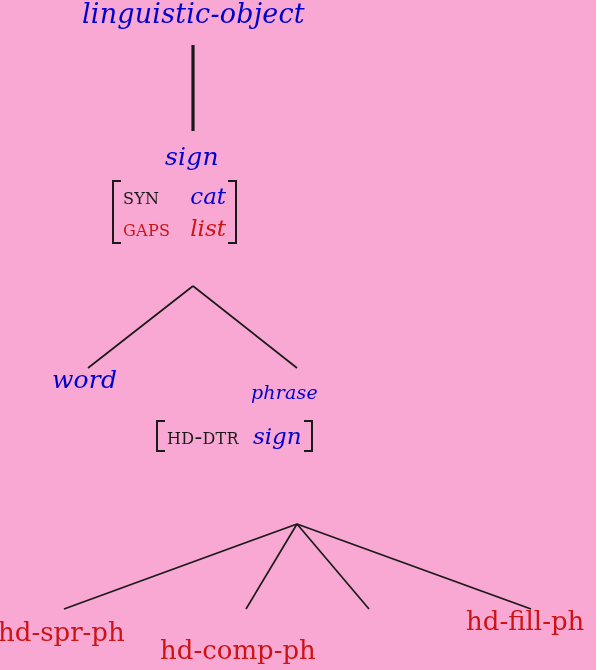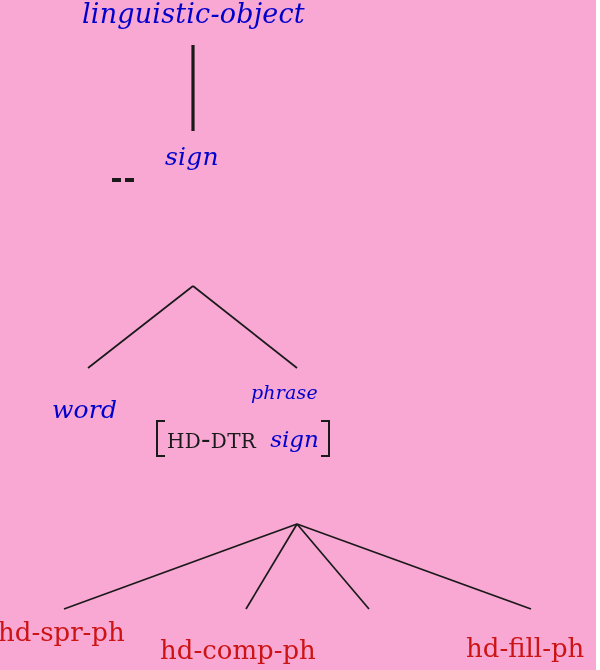--- a/index.html
+++ b/index.html
@@ -45,21 +45,21 @@
   }
   
   #n-sign {
     left: 165px;
     top: 144px;
     font-size: 25px;
   }
   
   #n-word {
     left: 52px;
-    top: 397px;
+    top: 367px;
     font-size: 25px;
   }
   
   #n-phrase {
     left: 251px;
     top: 383px;
     font-size: 19px;
   }
 
   
@@ -127,33 +127,33 @@
     left: 112px;
     top: 180px;
   }
   #avm-sign .avm-attr { font-size: 23px; padding-right: 20px; }
   #avm-sign .avm-val  { font-size: 23px; }
 
   #avm-phrase {
     left: 156px;
     top: 420px;
   }
-  #avm-phrase .avm-attr { font-size: 28px; padding-right: 14px; }
+  #avm-phrase .avm-attr { font-size: 23px; padding-right: 14px; }
   #avm-phrase .avm-val  { font-size: 23px; }
 
   
   .leaf {
     position: absolute;
     font-size: 26px;
     white-space: nowrap;
   }
   #leaf-0 { left: -2px;  top: 617px; }
   #leaf-1 { left: 160px; top: 617px; margin-top: 18px; }
   #leaf-2 { left: 350px; top: 617px; }
-  #leaf-3 { left: 466px; top: 633px; }
+  #leaf-3 { left: 466px; top: 606px; }
 </style>
 </head>
 <body>
 
 <div id="canvas">
 
   <svg class="edges" viewBox="0 0 600 670">
 
     <line x1="193" y1="45" x2="193" y2="131" stroke="#1a1a1a" stroke-width="3.2"></line>
 
@@ -169,20 +169,30 @@
 
   <div class="node type-label blue" id="n-linguistic-object">linguistic-object</div>
 
   <div class="node type-label blue" id="n-sign">sign</div>
 
   <div class="avm" id="avm-sign">
     <div class="bracket left">
       <span class="serif-top"></span>
         <span class="serif-bot"></span>
     </div>
+    <div class="avm-rows">
+      <div class="avm-row">
+        <div class="avm-attr black">SYN</div>
+        <div class="avm-val blue">cat</div>
+      </div>
+      <div class="avm-row">
+        <div class="avm-attr red">GAPS</div>
+        <div class="avm-val red">list</div>
+      </div>
+    </div>
     <div class="bracket right">
       <span class="serif-top"></span>
         <span class="serif-bot"></span>
     </div>
   </div>
 
   <div class="node type-label blue" id="n-word">word</div>
 
   <div class="node type-label blue" id="n-phrase">phrase</div>
 

